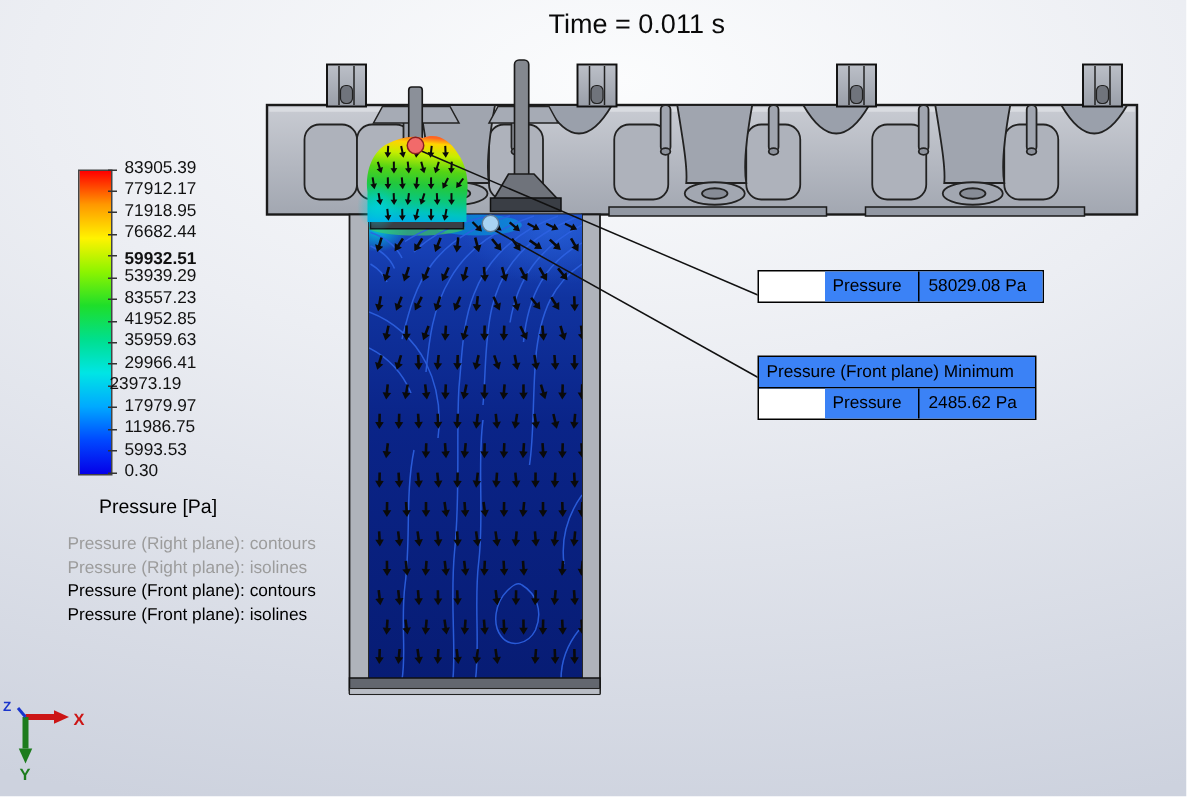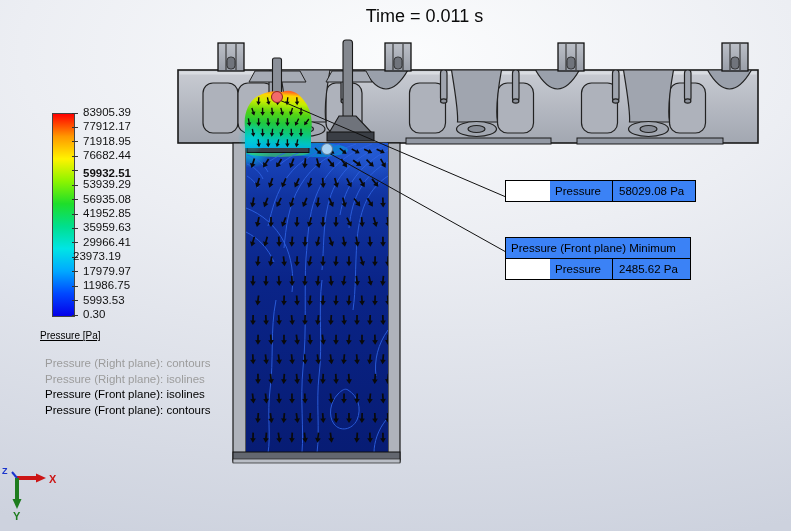--- a/index.html
+++ b/index.html
@@ -7,21 +7,21 @@
     position:relative;width:791px;height:531px;overflow:hidden;
     background:radial-gradient(ellipse 130% 95% at 52% 10%, #fbfcfd 0%, #eceef3 38%, #cdd2de 100%);
     font-family:"Liberation Sans",sans-serif;
     -webkit-font-smoothing:antialiased;
   }
   .abs{position:absolute;}
   .plot-title{left:332px;top:6px;width:185px;text-align:center;font-size:18px;color:#0a0a0a;}
   .legend-bar{left:52px;top:113px;width:21px;height:202px;border:1px solid #444;}
   .tick-dash{position:absolute;width:6px;height:1px;background:#333;}
   .tick-label{position:absolute;font-size:11.5px;color:#111;white-space:nowrap;}
-  .unit-label{left:40px;top:330px;font-size:10px;color:#000;text-decoration:underline;}
+  .unit-label{left:66px;top:330px;font-size:13px;color:#000;}
   .display-lines{left:45px;top:356px;font-size:11.5px;line-height:15.5px;white-space:nowrap;}
   .dl-muted{color:#9c9c9c;}
   .dl-active{color:#000;}
   .callout{position:absolute;border:1px solid #000;background:#fff;font-size:11.5px;color:#000;}
   .co-header{height:20px;line-height:20px;padding:0 5px;border-bottom:1px solid #000;white-space:nowrap;}
   .co-row{display:flex;height:20px;line-height:20px;background:#3b82f6;margin-left:44px;}
   .co-param{width:57px;padding-left:5px;border-right:1px solid #000;}
   .co-value{flex:1;padding-left:6px;white-space:nowrap;}
   #callout-max{left:505px;top:180px;width:189px;}
   #callout-min{left:505px;top:237px;width:184px;}
@@ -437,21 +437,21 @@
       <div class="abs tick-label" style="left: 83px; top: 120.429px;">77912.17</div>
       <div class="tick-dash" style="left: 72px; top: 141.357px;"></div>
       <div class="abs tick-label" style="left: 83px; top: 134.857px;">71918.95</div>
       <div class="tick-dash" style="left: 72px; top: 155.786px;"></div>
       <div class="abs tick-label" style="left: 83px; top: 149.286px;">76682.44</div>
       <div class="tick-dash" style="left: 72px; top: 170.214px;"></div>
       <div class="abs tick-label" style="left: 83px; top: 167px; font-weight: bold;">59932.51</div>
       <div class="tick-dash" style="left: 72px; top: 184.643px;"></div>
       <div class="abs tick-label" style="left: 83px; top: 178.143px;">53939.29</div>
       <div class="tick-dash" style="left: 72px; top: 199.071px;"></div>
-      <div class="abs tick-label" style="left: 83px; top: 192.571px;">56935.08</div>
+      <div class="abs tick-label" style="left: 83px; top: 192.571px;">83557.23</div>
       <div class="tick-dash" style="left: 72px; top: 213.5px;"></div>
       <div class="abs tick-label" style="left: 83px; top: 207px;">41952.85</div>
       <div class="tick-dash" style="left: 72px; top: 227.929px;"></div>
       <div class="abs tick-label" style="left: 83px; top: 221.429px;">35959.63</div>
       <div class="tick-dash" style="left: 72px; top: 242.357px;"></div>
       <div class="abs tick-label" style="left: 83px; top: 235.857px;">29966.41</div>
       <div class="tick-dash" style="left: 72px; top: 256.786px;"></div>
       <div class="abs tick-label" style="left: 73px; top: 250.286px;">23973.19</div>
       <div class="tick-dash" style="left: 72px; top: 271.214px;"></div>
       <div class="abs tick-label" style="left: 83px; top: 264.714px;">17979.97</div>
@@ -460,22 +460,22 @@
       <div class="tick-dash" style="left: 72px; top: 300.071px;"></div>
       <div class="abs tick-label" style="left: 83px; top: 293.571px;">5993.53</div>
       <div class="tick-dash" style="left: 72px; top: 314.5px;"></div>
       <div class="abs tick-label" style="left: 83px; top: 308px;">0.30</div>
     </div>
   <div class="abs unit-label">Pressure [Pa]</div>
 
   <div class="abs display-lines" id="display-lines">
       <div class="dl-muted">Pressure (Right plane): contours</div>
       <div class="dl-muted">Pressure (Right plane): isolines</div>
+      <div class="dl-active">Pressure (Front plane): contours</div>
       <div class="dl-active">Pressure (Front plane): isolines</div>
-      <div class="dl-active">Pressure (Front plane): contours</div>
     </div>
 
   <div class="callout" id="callout-max">
     <div class="co-row">
       <div class="co-param">Pressure</div>
       <div class="co-value">58029.08 Pa</div>
     </div>
   </div>
 
   <div class="callout" id="callout-min">

